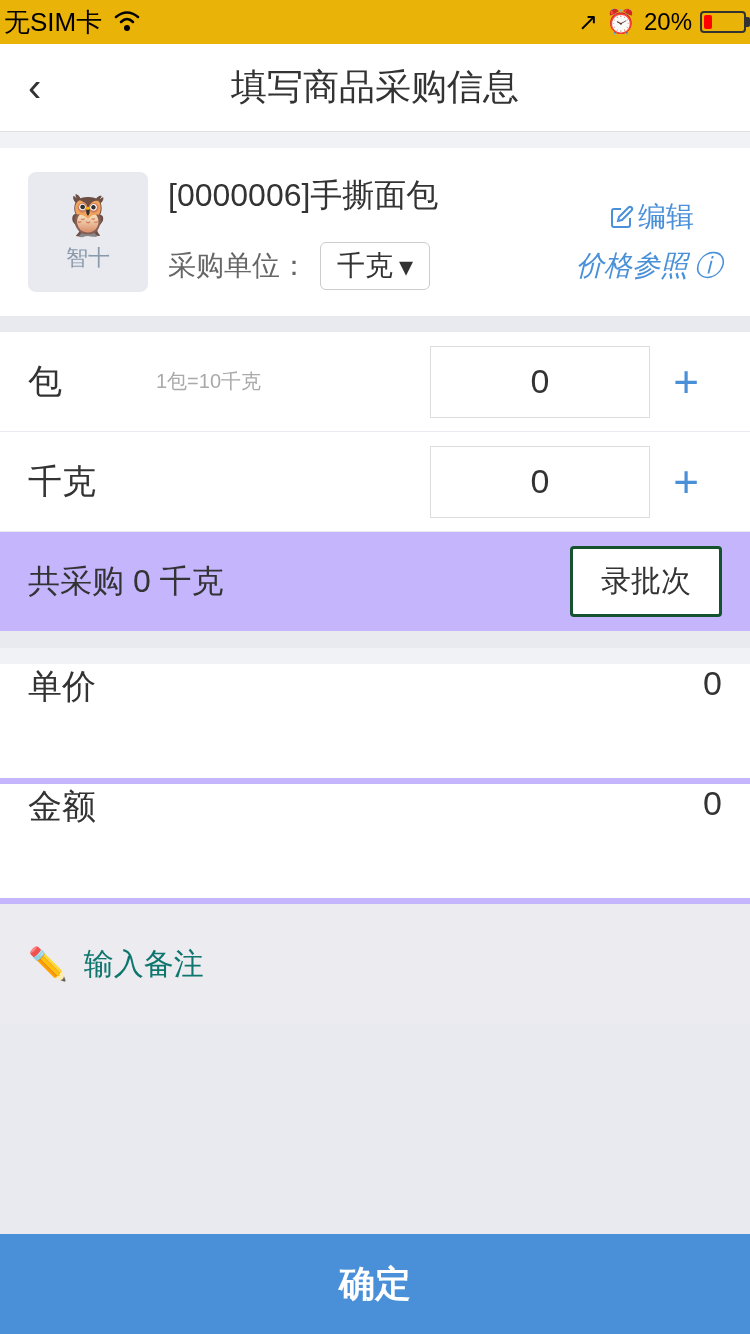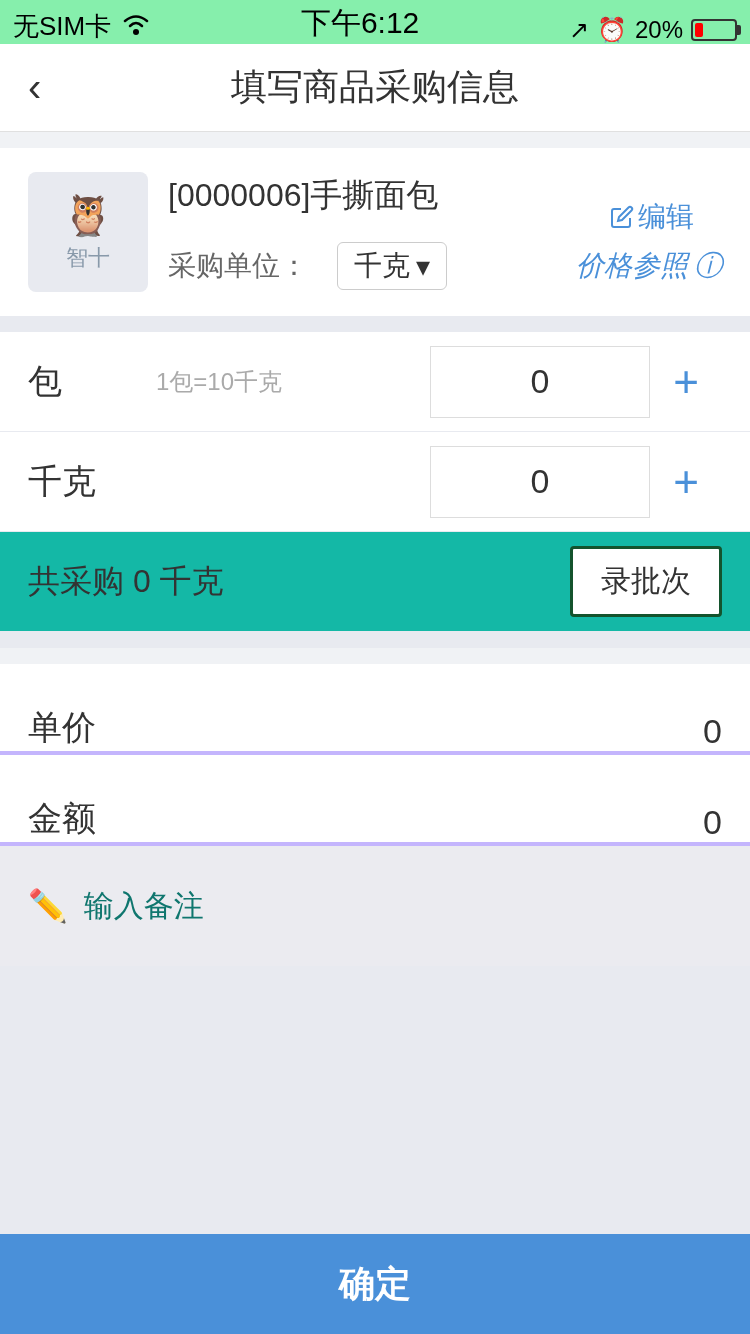--- a/index.html
+++ b/index.html
@@ -10,25 +10,25 @@
       font-family: -apple-system, "PingFang SC", "Helvetica Neue", sans-serif;
       background: #f0f2f5;
       font-size: 32px;
       color: #333;
     }
 
     
     .status-bar {
       width: 100%;
       height: 44px;
-      background: #86efac;
-      display: flex;
-      align-items: flex-end;
+      background: #eab308;
+      display: flex;
+      align-items: center;
       justify-content: space-between;
-      padding: 0 13px;
+      padding: 0 4px;
       font-size: 26px;
       color: #000;
     }
     .status-left { display: flex; align-items: center; gap: 10px; }
     .status-center { font-size: 30px; font-weight: 500; }
     .status-right { display: flex; align-items: center; gap: 8px; font-size: 24px; }
     .battery {
       width: 46px; height: 22px;
       border: 2px solid #333;
       border-radius: 4px;
@@ -100,21 +100,21 @@
     }
     .product-name {
       font-size: 32px;
       color: #333;
       font-weight: 500;
       margin-bottom: 8px;
     }
     .product-unit-row {
       display: flex;
       align-items: center;
-      gap: 29px;
+      gap: 12px;
       font-size: 28px;
       color: #666;
     }
     .unit-select {
       border: 1px solid #ccc;
       border-radius: 6px;
       padding: 4px 16px;
       font-size: 28px;
       color: #333;
       background: #fff;
@@ -175,21 +175,21 @@
       padding: 0 28px;
       height: 100px;
       border-bottom: 1px solid #e8eaf0;
     }
     .input-label {
       font-size: 34px;
       color: #333;
       min-width: 120px;
     }
     .input-sublabel {
-      font-size: 24px;
+      font-size: 20px;
       color: #aaa;
       margin-left: 8px;
     }
     .input-spacer { flex: 1; }
     .number-input {
       width: 220px;
       height: 72px;
       border: 1px solid #ddd;
       border-radius: 0;
       font-size: 34px;
@@ -211,21 +211,21 @@
       justify-content: center;
     }
 
     
     .summary-row {
       display: flex;
       align-items: center;
       justify-content: space-between;
       padding: 0 28px;
       height: 100px;
-      background: #14b8a6;
+      background: #c4b5fd;
       border-bottom: 1px solid #e8eaf0;
     }
     .summary-text {
       font-size: 32px;
       color: #333;
     }
     .record-btn {
       border: 3px solid #14532d;
       background: #fff;
       color: #333;
@@ -235,25 +235,25 @@
       cursor: pointer;
     }
 
     
     .info-section {
       background: #fff;
       margin-top: 16px;
     }
     .info-row {
       display: flex;
-      align-items: flex-end;
+      align-items: flex-start;
       justify-content: space-between;
       padding: 0 28px;
-      height: 91px;
-      border-bottom: 4px solid #c4b5fd;
+      height: 120px;
+      border-bottom: 6px solid #c4b5fd;
     }
     .info-label {
       font-size: 34px;
       color: #333;
     }
     .info-value {
       font-size: 34px;
       color: #333;
     }
 
@@ -314,21 +314,20 @@
     <span>无SIM卡</span>
     <span>
       <svg width="30" height="22" viewBox="0 0 30 22">
         <path d="M15 18 Q15 18 15 18" stroke="#000" stroke-width="3" fill="none"></path>
         <circle cx="15" cy="19" r="3" fill="#000"></circle>
         <path d="M9 13 Q15 7 21 13" stroke="#000" stroke-width="2.5" fill="none" stroke-linecap="round"></path>
         <path d="M4 8 Q15 -1 26 8" stroke="#000" stroke-width="2.5" fill="none" stroke-linecap="round"></path>
       </svg>
     </span>
   </div>
-  <div class="status-center">下午6:12</div>
   <div class="status-right">
     <span>↗</span>
     <span>⏰</span>
     <span>20%</span>
     <div class="battery">
       <div class="battery-fill"></div>
     </div>
   </div>
 </div>
 

